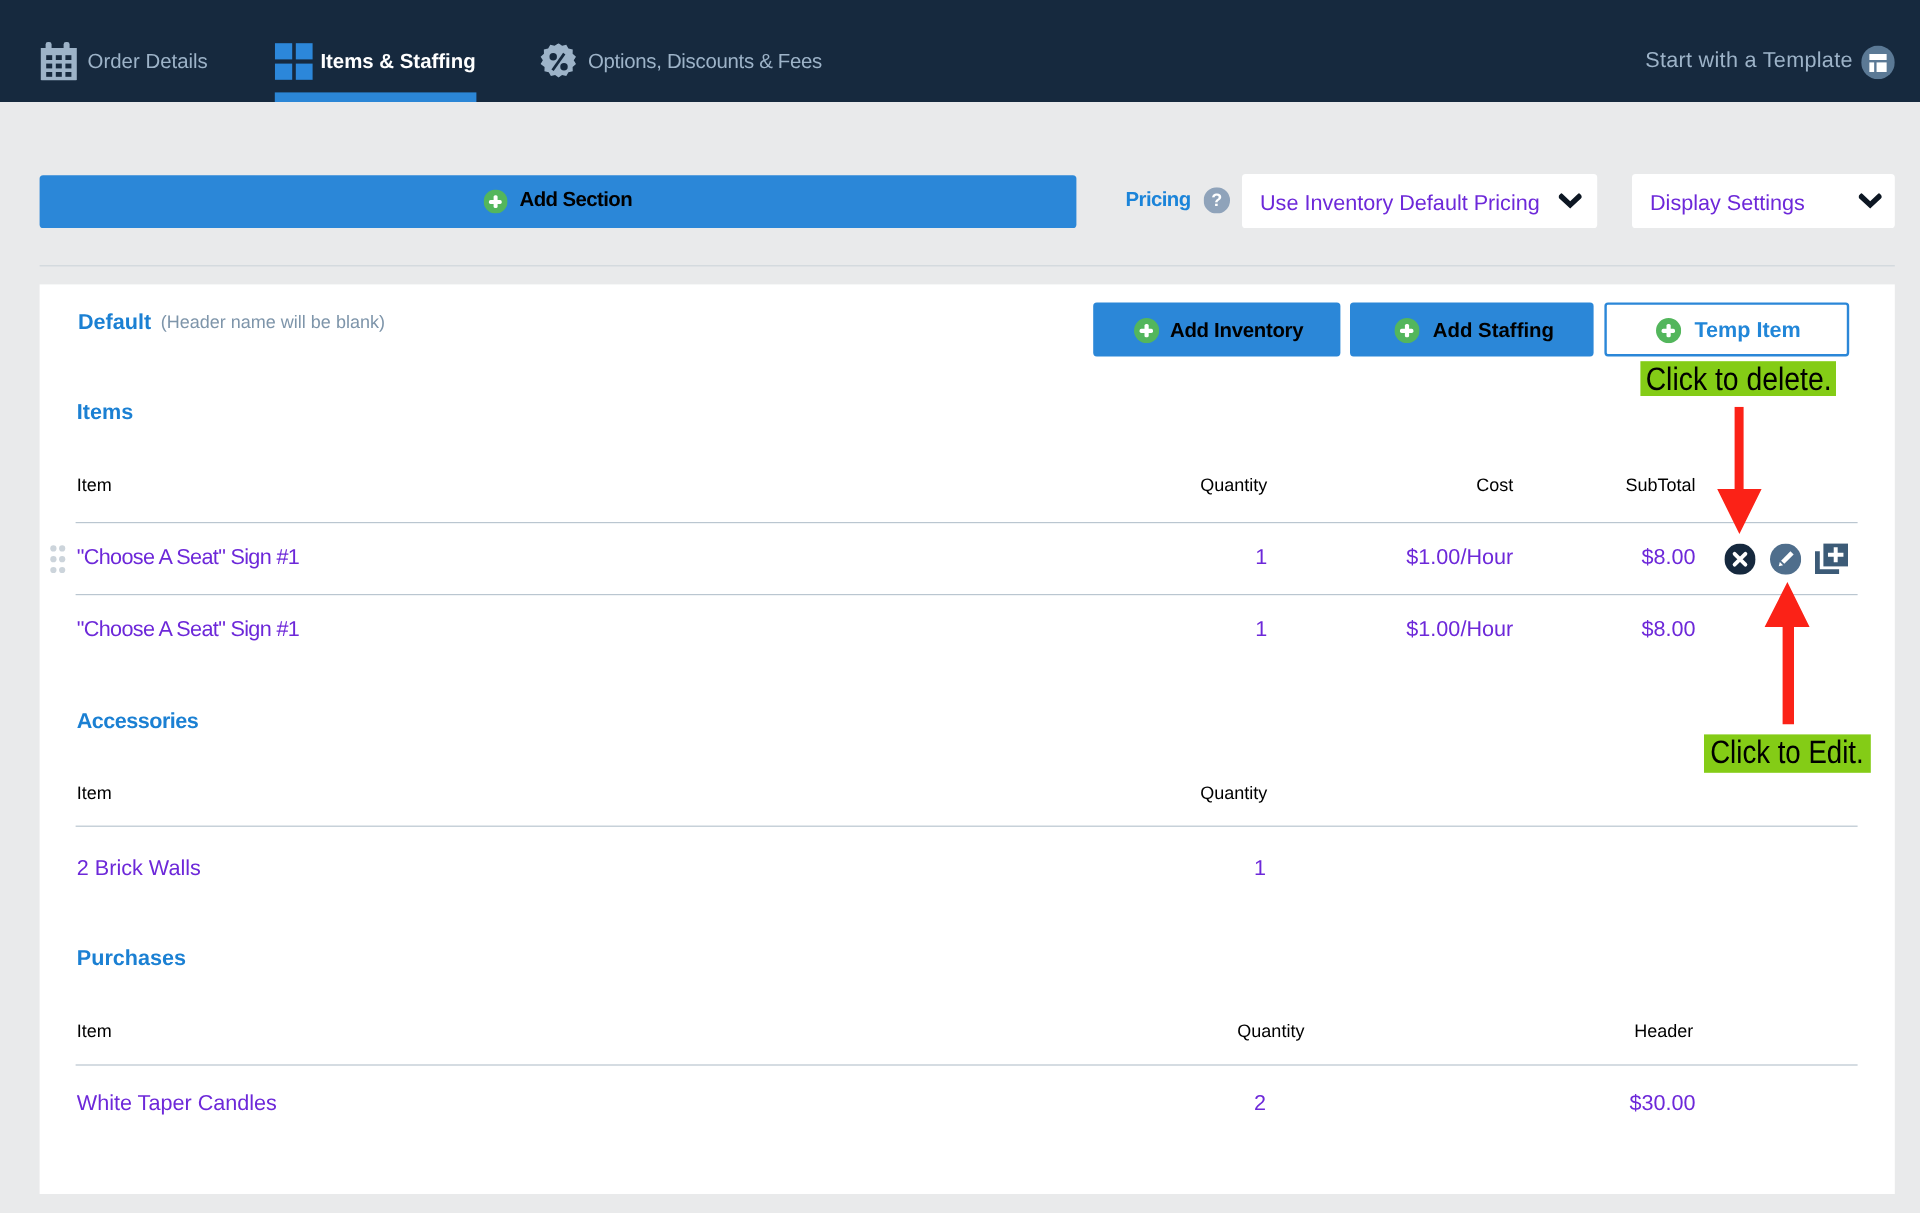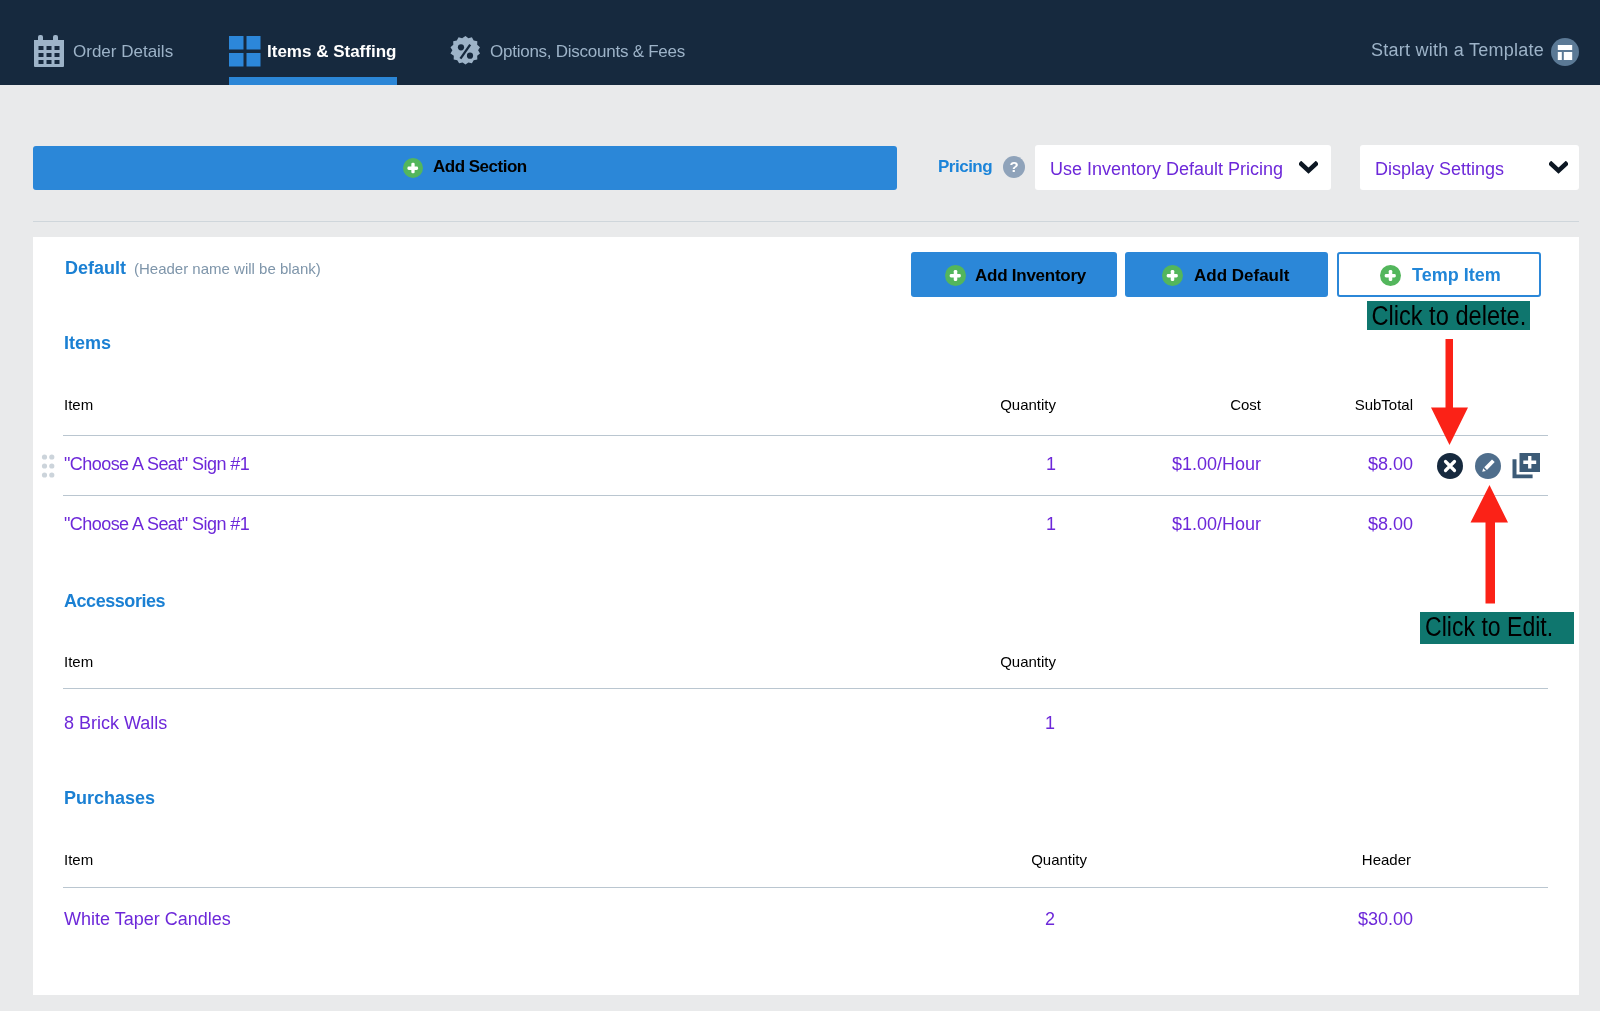--- a/index.html
+++ b/index.html
@@ -6,21 +6,21 @@
 html,body{width:1600px;height:1011px}
 body{font-family:"Liberation Sans",sans-serif;background:#e9eaeb;position:relative;overflow:hidden}
 .abs{position:absolute}
 .navtxt{color:#9db3c8;font-size:17px;font-weight:400;white-space:nowrap}
 .hdr{font-size:15px;color:#000000;white-space:nowrap}
 .cell{font-size:18px;color:#6d28d9;white-space:nowrap}
 .sect{font-size:18px;font-weight:700;color:#1b80d3;white-space:nowrap}
 .line{height:1px;background:#bac6d0}
 .btn{background:#2b87d8;border-radius:3px}
 .btxt{color:#000000;font-size:17px;font-weight:700;white-space:nowrap}
-.ann{background:#0f766e;color:#000;font-size:27px;white-space:nowrap;overflow:hidden}
+.ann{background:#84cc16;color:#000;font-size:27px;white-space:nowrap;overflow:hidden}
 </style>
 </head>
 <body>
 
 <div class="abs" style="left:0;top:0;width:1600px;height:85px;background:#16293e"></div>
 
 <svg class="abs" style="left:33px;top:34px" width="32" height="33" viewBox="0 0 32 33">
   <rect x="5" y="1" width="5" height="8" rx="2" fill="#9db3c8"></rect>
   <rect x="20" y="1" width="5" height="8" rx="2" fill="#9db3c8"></rect>
   <path d="M1 6 h30 v26 a1 1 0 0 1 -1 1 h-28 a1 1 0 0 1 -1 -1 Z" fill="#9db3c8"></path>
@@ -107,21 +107,21 @@
   <rect x="4.65" y="9" width="11.2" height="3.5" rx="1.4" fill="#fff"></rect>
 </svg>
 <div class="abs btxt" style="left:975px;top:266px;letter-spacing:-0.25px">Add Inventory</div>
 
 <div class="abs btn" style="left:1125px;top:252px;width:203px;height:45px"></div>
 <svg class="abs" style="left:1162px;top:265px" width="21" height="21" viewBox="0 0 21 21">
   <circle cx="10.5" cy="10.5" r="10.5" fill="#53b65c"></circle>
   <rect x="8.75" y="4.9" width="3.5" height="11.2" rx="1.4" fill="#fff"></rect>
   <rect x="4.65" y="9" width="11.2" height="3.5" rx="1.4" fill="#fff"></rect>
 </svg>
-<div class="abs btxt" style="left:1194px;top:266px">Add Default</div>
+<div class="abs btxt" style="left:1194px;top:266px">Add Staffing</div>
 
 <div class="abs" style="left:1337px;top:252px;width:204px;height:45px;background:#fff;border:2px solid #2b87d8;border-radius:3px"></div>
 <svg class="abs" style="left:1380px;top:265px" width="21" height="21" viewBox="0 0 21 21">
   <circle cx="10.5" cy="10.5" r="10.5" fill="#53b65c"></circle>
   <rect x="8.75" y="4.9" width="3.5" height="11.2" rx="1.4" fill="#fff"></rect>
   <rect x="4.65" y="9" width="11.2" height="3.5" rx="1.4" fill="#fff"></rect>
 </svg>
 <div class="abs" style="left:1412px;top:265px;color:#2186d8;font-size:18px;font-weight:700;white-space:nowrap">Temp Item</div>
 
 <div class="abs sect" style="left:64px;top:333px">Items</div>
@@ -167,21 +167,21 @@
 <div class="abs line" style="left:63px;top:495px;width:1485px"></div>
 <div class="abs cell" style="left:64px;top:514px;letter-spacing:-0.55px">"Choose A Seat" Sign #1</div>
 <div class="abs cell" style="right:544px;top:514px">1</div>
 <div class="abs cell" style="right:339px;top:514px">$1.00/Hour</div>
 <div class="abs cell" style="right:187px;top:514px">$8.00</div>
 
 <div class="abs sect" style="left:64px;top:591px;letter-spacing:-0.45px">Accessories</div>
 <div class="abs hdr" style="left:64px;top:653px">Item</div>
 <div class="abs hdr" style="right:544px;top:653px">Quantity</div>
 <div class="abs line" style="left:63px;top:688px;width:1485px"></div>
-<div class="abs cell" style="left:64px;top:712.5px">8 Brick Walls</div>
+<div class="abs cell" style="left:64px;top:712.5px">2 Brick Walls</div>
 <div class="abs cell" style="right:545px;top:712.5px">1</div>
 
 <div class="abs sect" style="left:64px;top:788px">Purchases</div>
 <div class="abs hdr" style="left:64px;top:851px">Item</div>
 <div class="abs hdr" style="right:513px;top:851px">Quantity</div>
 <div class="abs hdr" style="right:189px;top:851px">Header</div>
 <div class="abs line" style="left:63px;top:887px;width:1485px"></div>
 <div class="abs cell" style="left:64px;top:909px">White Taper Candles</div>
 <div class="abs cell" style="right:545px;top:909px">2</div>
 <div class="abs cell" style="right:187px;top:909px">$30.00</div>
@@ -189,15 +189,15 @@
 <div class="abs ann" style="left:1367px;top:301px;width:163px;height:29px">
   <span style="display:inline-block;transform:scaleX(0.875);transform-origin:0 0;padding-left:5px;line-height:29px">Click to delete.</span>
 </div>
 <svg class="abs" style="left:1428px;top:339px" width="44" height="108" viewBox="0 0 44 108">
   <polygon points="17.5,0 25,0 25,68.5 40,68.5 21.5,106 3,68.5 17.5,68.5" fill="#fb2217"></polygon>
 </svg>
 
 <svg class="abs" style="left:1468px;top:485px" width="42" height="120" viewBox="0 0 42 120">
   <polygon points="21.5,0 40,37.6 27,37.6 27,118.5 17.5,118.5 17.5,37.6 2.5,37.6" fill="#fb2217"></polygon>
 </svg>
-<div class="abs ann" style="left:1420px;top:612px;width:154px;height:32px">
+<div class="abs ann" style="left:1420px;top:612px;width:139px;height:32px">
   <span style="display:inline-block;transform:scaleX(0.853);transform-origin:0 0;padding-left:6px;line-height:31px">Click to Edit.</span>
 </div>
 
 </body></html>

